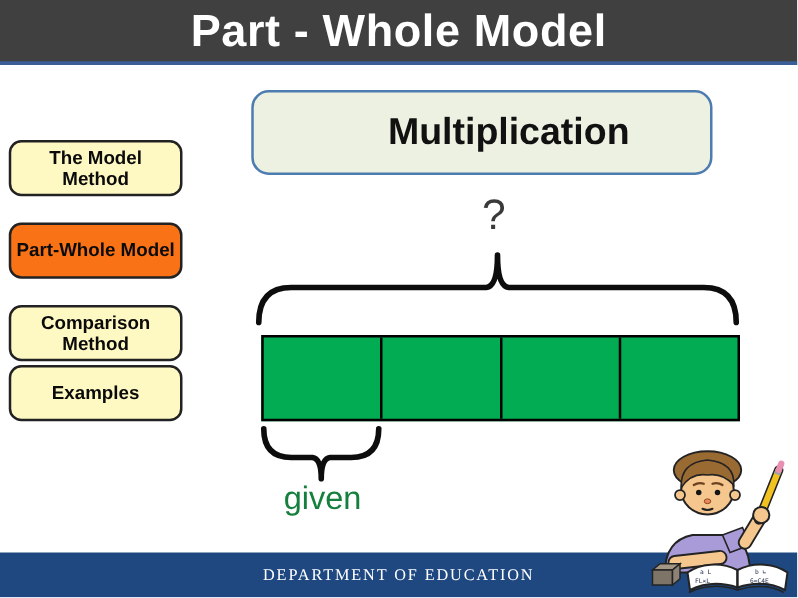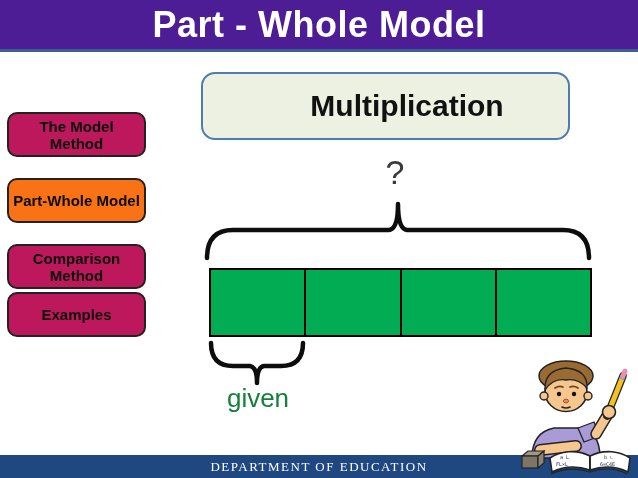--- a/index.html
+++ b/index.html
@@ -12,40 +12,40 @@
     height: 478px;
     background: #ffffff;
     overflow: hidden;
   }
 
   
   .title-bar {
     position: absolute;
     left: 0; top: 0;
     width: 638px; height: 52px;
-    background: #4c1d95;
+    background: #404040;
     border-bottom: 3px solid #3A5E95;
     display: flex;
     align-items: center;
     justify-content: center;
   }
   .title-bar h1 {
     color: #ffffff;
     font-size: 36px;
     font-weight: bold;
     letter-spacing: 0.5px;
   }
 
   
   .nav-btn {
     position: absolute;
     left: 7px;
     width: 139px;
     height: 45px;
-    background: #be185d;
+    background: #fef9c3;
     border: 2px solid #222222;
     border-radius: 10px;
     font-family: "Liberation Sans", sans-serif;
     font-size: 15px;
     font-weight: bold;
     color: #0b0b0b;
     text-align: center;
     cursor: pointer;
     padding: 0 4px;
   }
@@ -104,21 +104,21 @@
     width: 102px;
     text-align: center;
     font-size: 26px;
     color: #15803d;
   }
 
   
   .footer-bar {
     position: absolute;
     left: 0; bottom: 0;
-    width: 638px; height: 23px;
+    width: 638px; height: 36px;
     background: #1F4880;
     display: flex;
     align-items: center;
     justify-content: center;
   }
   .footer-bar span {
     font-family: "Liberation Serif", serif;
     font-size: 13px;
     letter-spacing: 1.5px;
     color: #ffffff;

